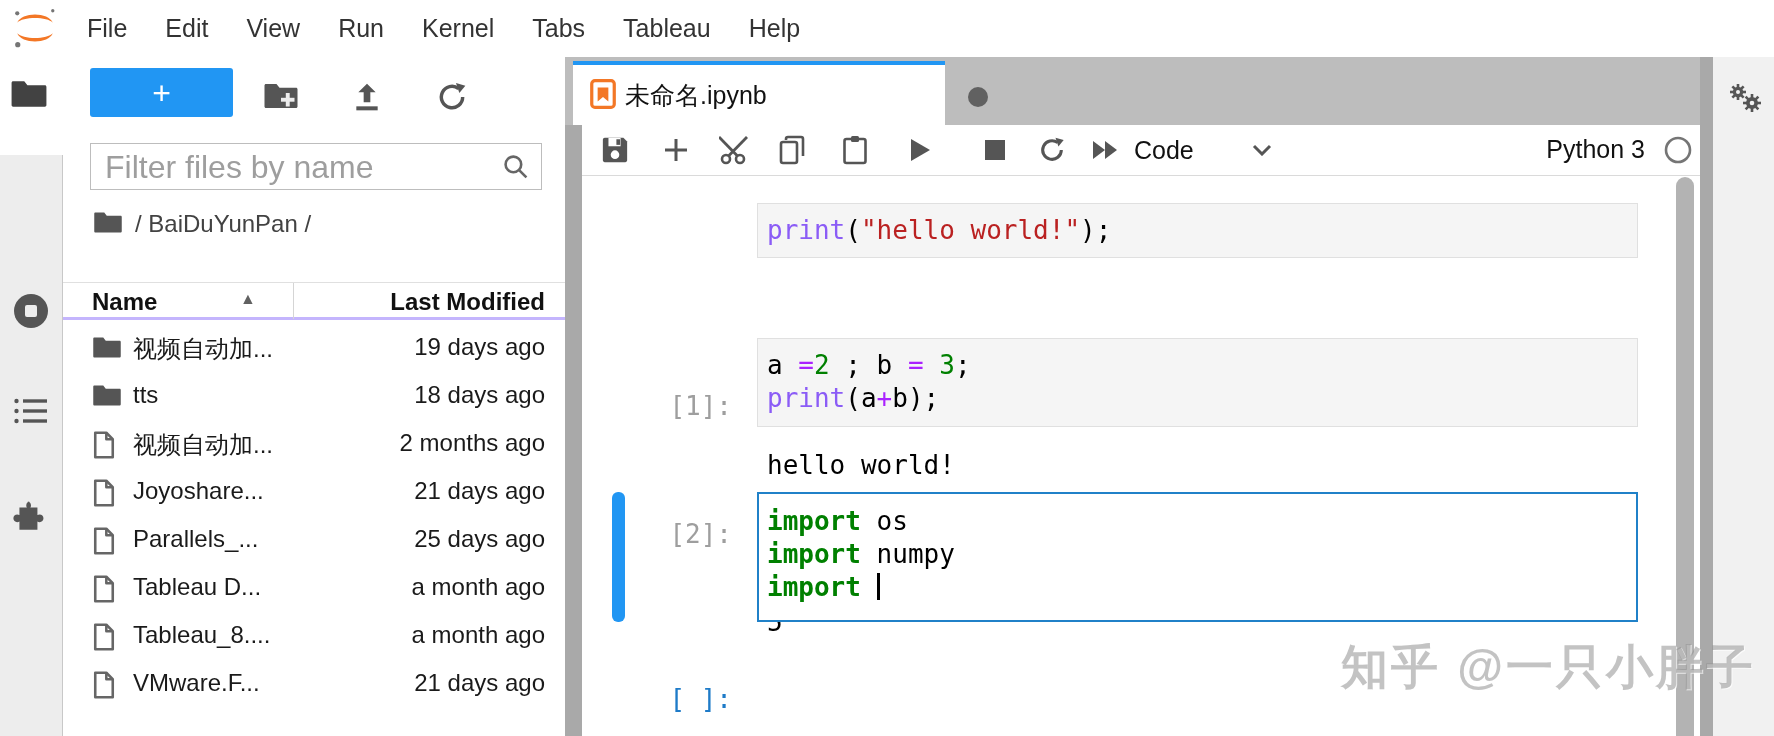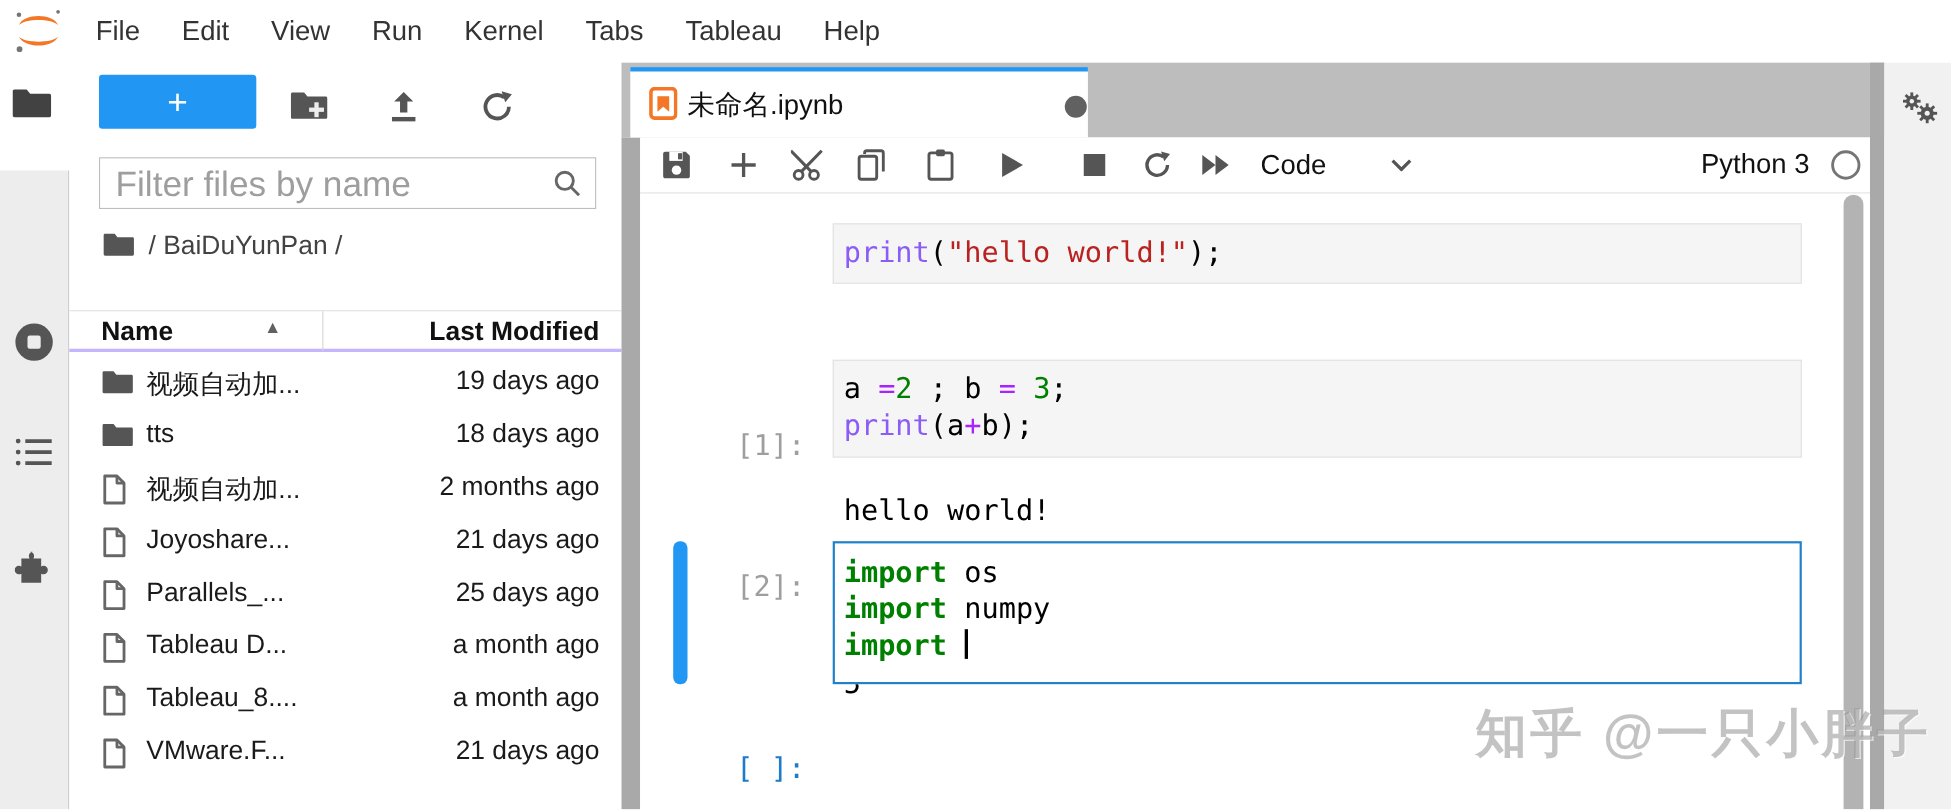--- a/index.html
+++ b/index.html
@@ -36,27 +36,27 @@
   .fb-header .col-mod{position:absolute;right:20px;top:5px;font-size:24px;font-weight:bold;color:#111;}
   .fb-rows{position:absolute;left:0;top:267px;width:502px;}
   .fb-row{position:relative;height:48px;}
   .fb-row .ric{position:absolute;left:29px;top:11px;}
   .fb-row .rname{position:absolute;left:70px;top:9px;font-size:24px;color:#1a1a1a;white-space:nowrap;}
   .fb-row .rdate{position:absolute;right:20px;top:9px;font-size:24px;color:#1a1a1a;white-space:nowrap;}
 
   
   .divider1{position:absolute;left:565px;top:125px;width:17px;height:611px;background:#A9A9A9;}
   .dockgray{position:absolute;left:565px;top:57px;width:1148px;height:68px;background:#BDBDBD;}
-  .tab{position:absolute;left:573px;top:61px;width:416px;height:64px;background:#fff;border-top:4px solid #2196F3;box-sizing:border-box;padding-left:12px;}
+  .tab{position:absolute;left:573px;top:61px;width:372px;height:64px;background:#fff;border-top:4px solid #2196F3;box-sizing:border-box;padding-left:12px;}
   .tab-icon{position:absolute;left:17px;top:14px;}
   .tab-title{position:absolute;left:52px;top:14px;font-size:25px;color:#111;}
   .tab-dot{position:absolute;left:395px;top:22px;width:20px;height:20px;border-radius:50%;background:#616161;}
   .nbtoolbar{position:absolute;left:582px;top:125px;width:1118px;height:51px;background:#fff;border-bottom:1px solid #DADADA;box-sizing:border-box;}
   .tbtn{position:absolute;top:0;height:50px;display:flex;align-items:center;justify-content:center;width:44px;}
-  .mode-select{position:absolute;left:564px;top:0;height:50px;display:flex;align-items:center;gap:58px;font-size:25px;color:#111;}
+  .mode-select{position:absolute;left:552px;top:0;height:50px;display:flex;align-items:center;gap:58px;font-size:25px;color:#111;}
   .kernel-name{position:absolute;right:55px;top:10px;font-size:25px;color:#111;}
   .kernel-status{position:absolute;right:8px;top:11px;}
 
   
   .content{position:absolute;left:582px;top:176px;width:1118px;height:560px;background:#fff;}
   .prompt{position:absolute;left:18px;width:132px;text-align:right;font-family:"DejaVu Sans Mono",monospace;
           font-size:26px;line-height:33px;color:#9E9E9E;white-space:pre;}
   .prompt.active{color:#1E7BC8;}
   .cellbox{position:absolute;left:175px;width:881px;background:#F5F5F5;border:1px solid #E0E0E0;box-sizing:border-box;
            padding:10px 0 0 9px;}
@@ -327,21 +327,21 @@
   </div>
 
   <div class="content">
     <div class="prompt" style="top:214px;">[1]:</div>
     <div class="cellbox" style="top:27px;height:55px;">
         <div class="cm-line"><span class="tok-bi">print</span><span class="tok-tx">(</span><span class="tok-str">"hello world!"</span><span class="tok-tx">);</span></div>
       </div>
     <div class="cellout" style="top:273px;">hello world!</div>
 
     <div class="prompt" style="top:342px;">[2]:</div>
-    <div class="cellbox" style="top:151px;height:89px;">
+    <div class="cellbox" style="top:162px;height:89px;">
         <div class="cm-line"><span class="tok-tx">a </span><span class="tok-op">=</span><span class="tok-num">2</span><span class="tok-tx"> ; b </span><span class="tok-op">=</span><span class="tok-tx"> </span><span class="tok-num">3</span><span class="tok-tx">;</span></div>
         <div class="cm-line"><span class="tok-bi">print</span><span class="tok-tx">(a</span><span class="tok-op">+</span><span class="tok-tx">b);</span></div>
       </div>
     <div class="cellout" style="top:430px;">5</div>
 
     <div class="collapser"></div>
     <div class="prompt active" style="top:507px;">[ ]:</div>
     <div class="cellbox active" style="top:316px;height:130px;">
         <div class="cm-line"><span class="tok-kw">import</span><span class="tok-tx"> os</span></div>
         <div class="cm-line"><span class="tok-kw">import</span><span class="tok-tx"> numpy</span></div>

